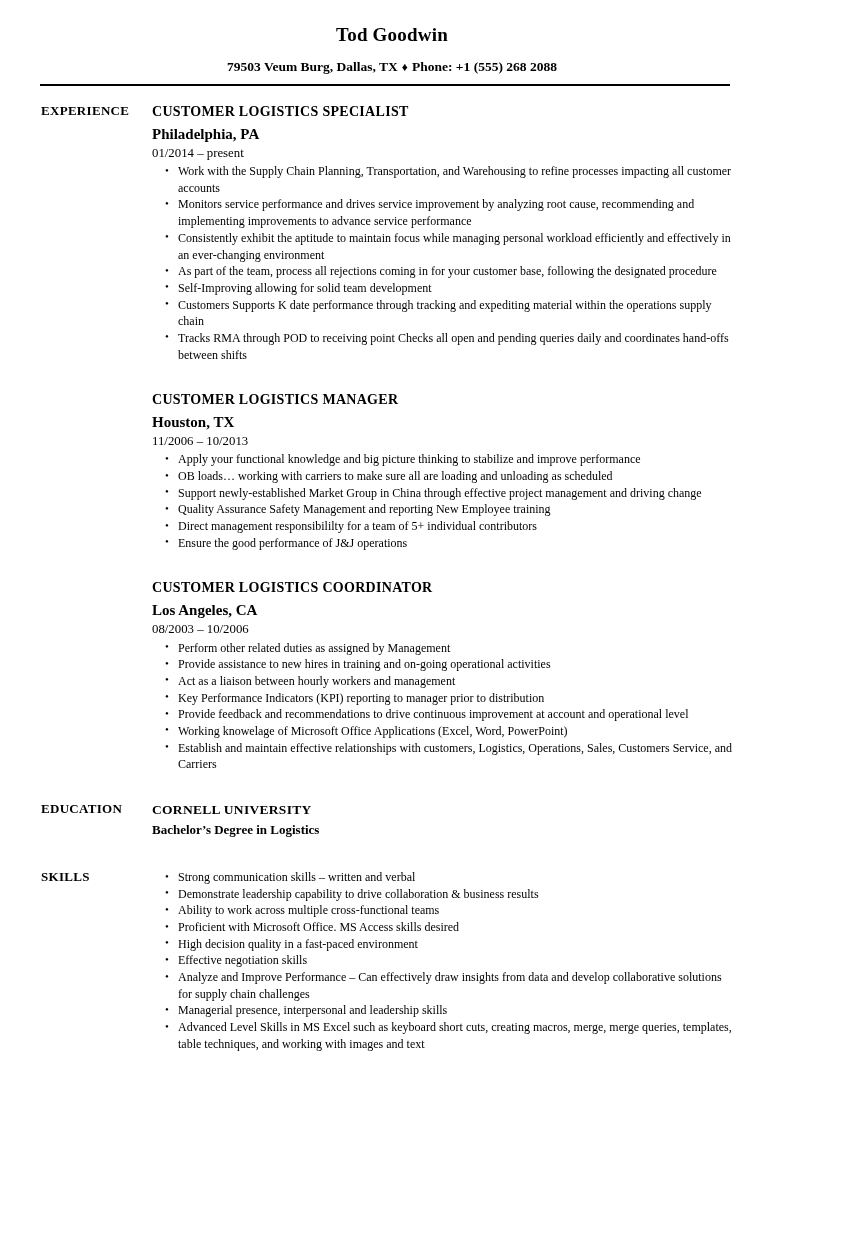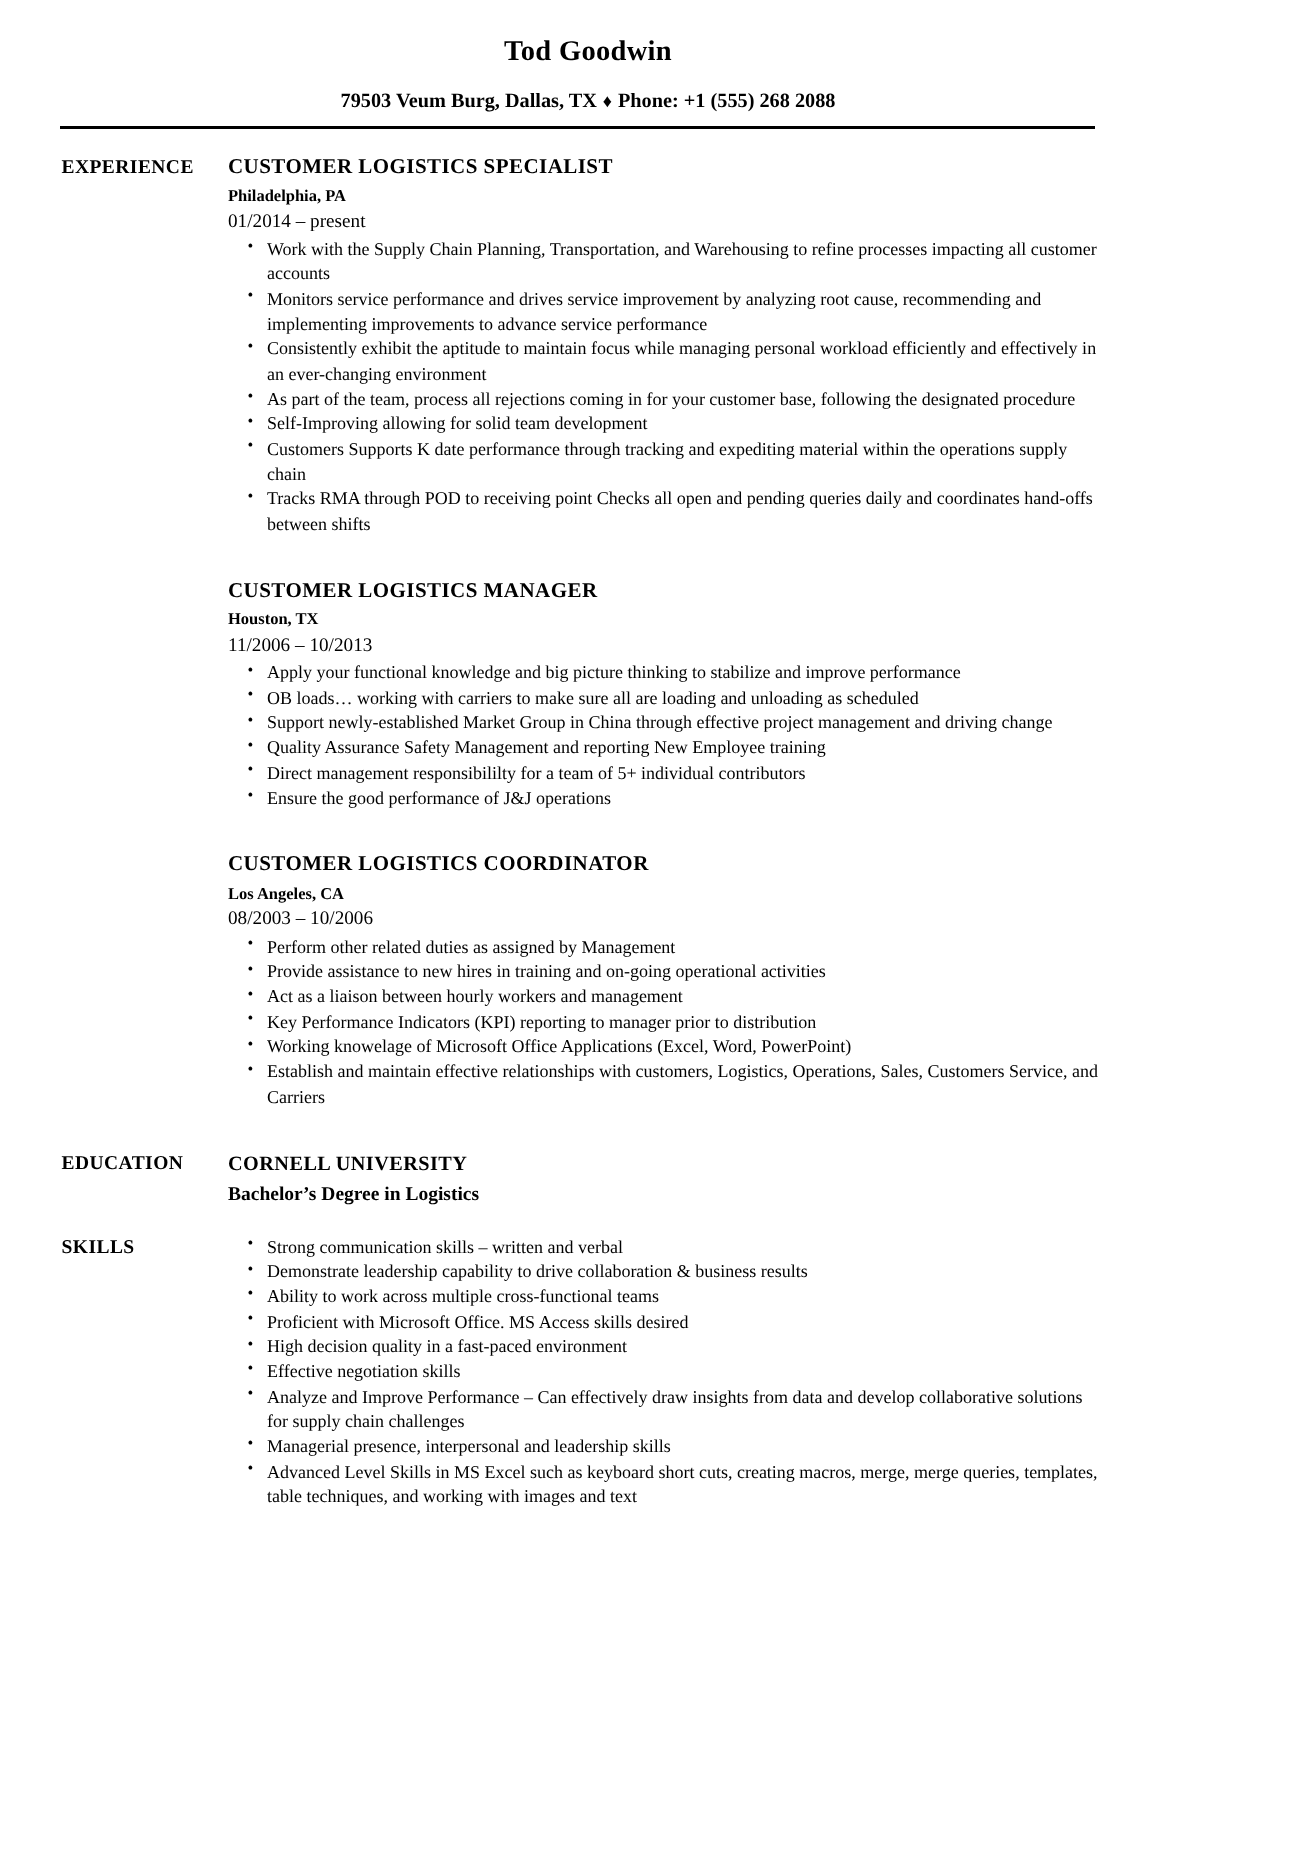--- a/index.html
+++ b/index.html
@@ -66,35 +66,35 @@
     letter-spacing: 0.3px;
     line-height: 1.25;
   }
   .section-body {
     flex: 1 1 auto;
     padding-right: 48px;
   }
 
   #experience-section { margin-top: 17px; }
   #education-section  { margin-top: 28px; }
-  #skills-section     { margin-top: 17px; justify-content: flex-end; }
+  #skills-section     { margin-top: 30px; justify-content: flex-end; }
 
   
   .job { margin-bottom: 0; }
   .job + .job { margin-top: 28px; }
 
   .job-title {
     font-size: 14px;
     font-weight: bold;
     letter-spacing: 0.3px;
     line-height: 1.35;
     margin: 0;
   }
   .job-location {
-    font-size: 11px;
+    font-size: 15px;
     font-weight: bold;
     line-height: 1.4;
     margin: 2px 0 0 0;
   }
   .job-dates {
     font-size: 12.8px;
     line-height: 1.35;
     margin: 0;
   }
 
@@ -185,20 +185,21 @@
 
       <div class="job">
         <div class="job-title">CUSTOMER LOGISTICS COORDINATOR</div>
         <div class="job-location">Los Angeles, CA</div>
         <div class="job-dates">08/2003 – 10/2006</div>
         <ul class="bullets">
           <li>Perform other related duties as assigned by Management</li>
           <li>Provide assistance to new hires in training and on-going operational activities</li>
           <li>Act as a liaison between hourly workers and management</li>
           <li>Key Performance Indicators (KPI) reporting to manager prior to distribution</li>
+          <li>Provide feedback and recommendations to drive continuous improvement at account and operational level</li>
           <li>Working knowelage of Microsoft Office Applications (Excel, Word, PowerPoint)</li>
           <li>Establish and maintain effective relationships with customers, Logistics, Operations, Sales, Customers Service, and Carriers</li>
         </ul>
       </div>
 
     </div>
   </div>
 
   <div class="section" id="education-section">
     <div class="section-label">EDUCATION</div>

